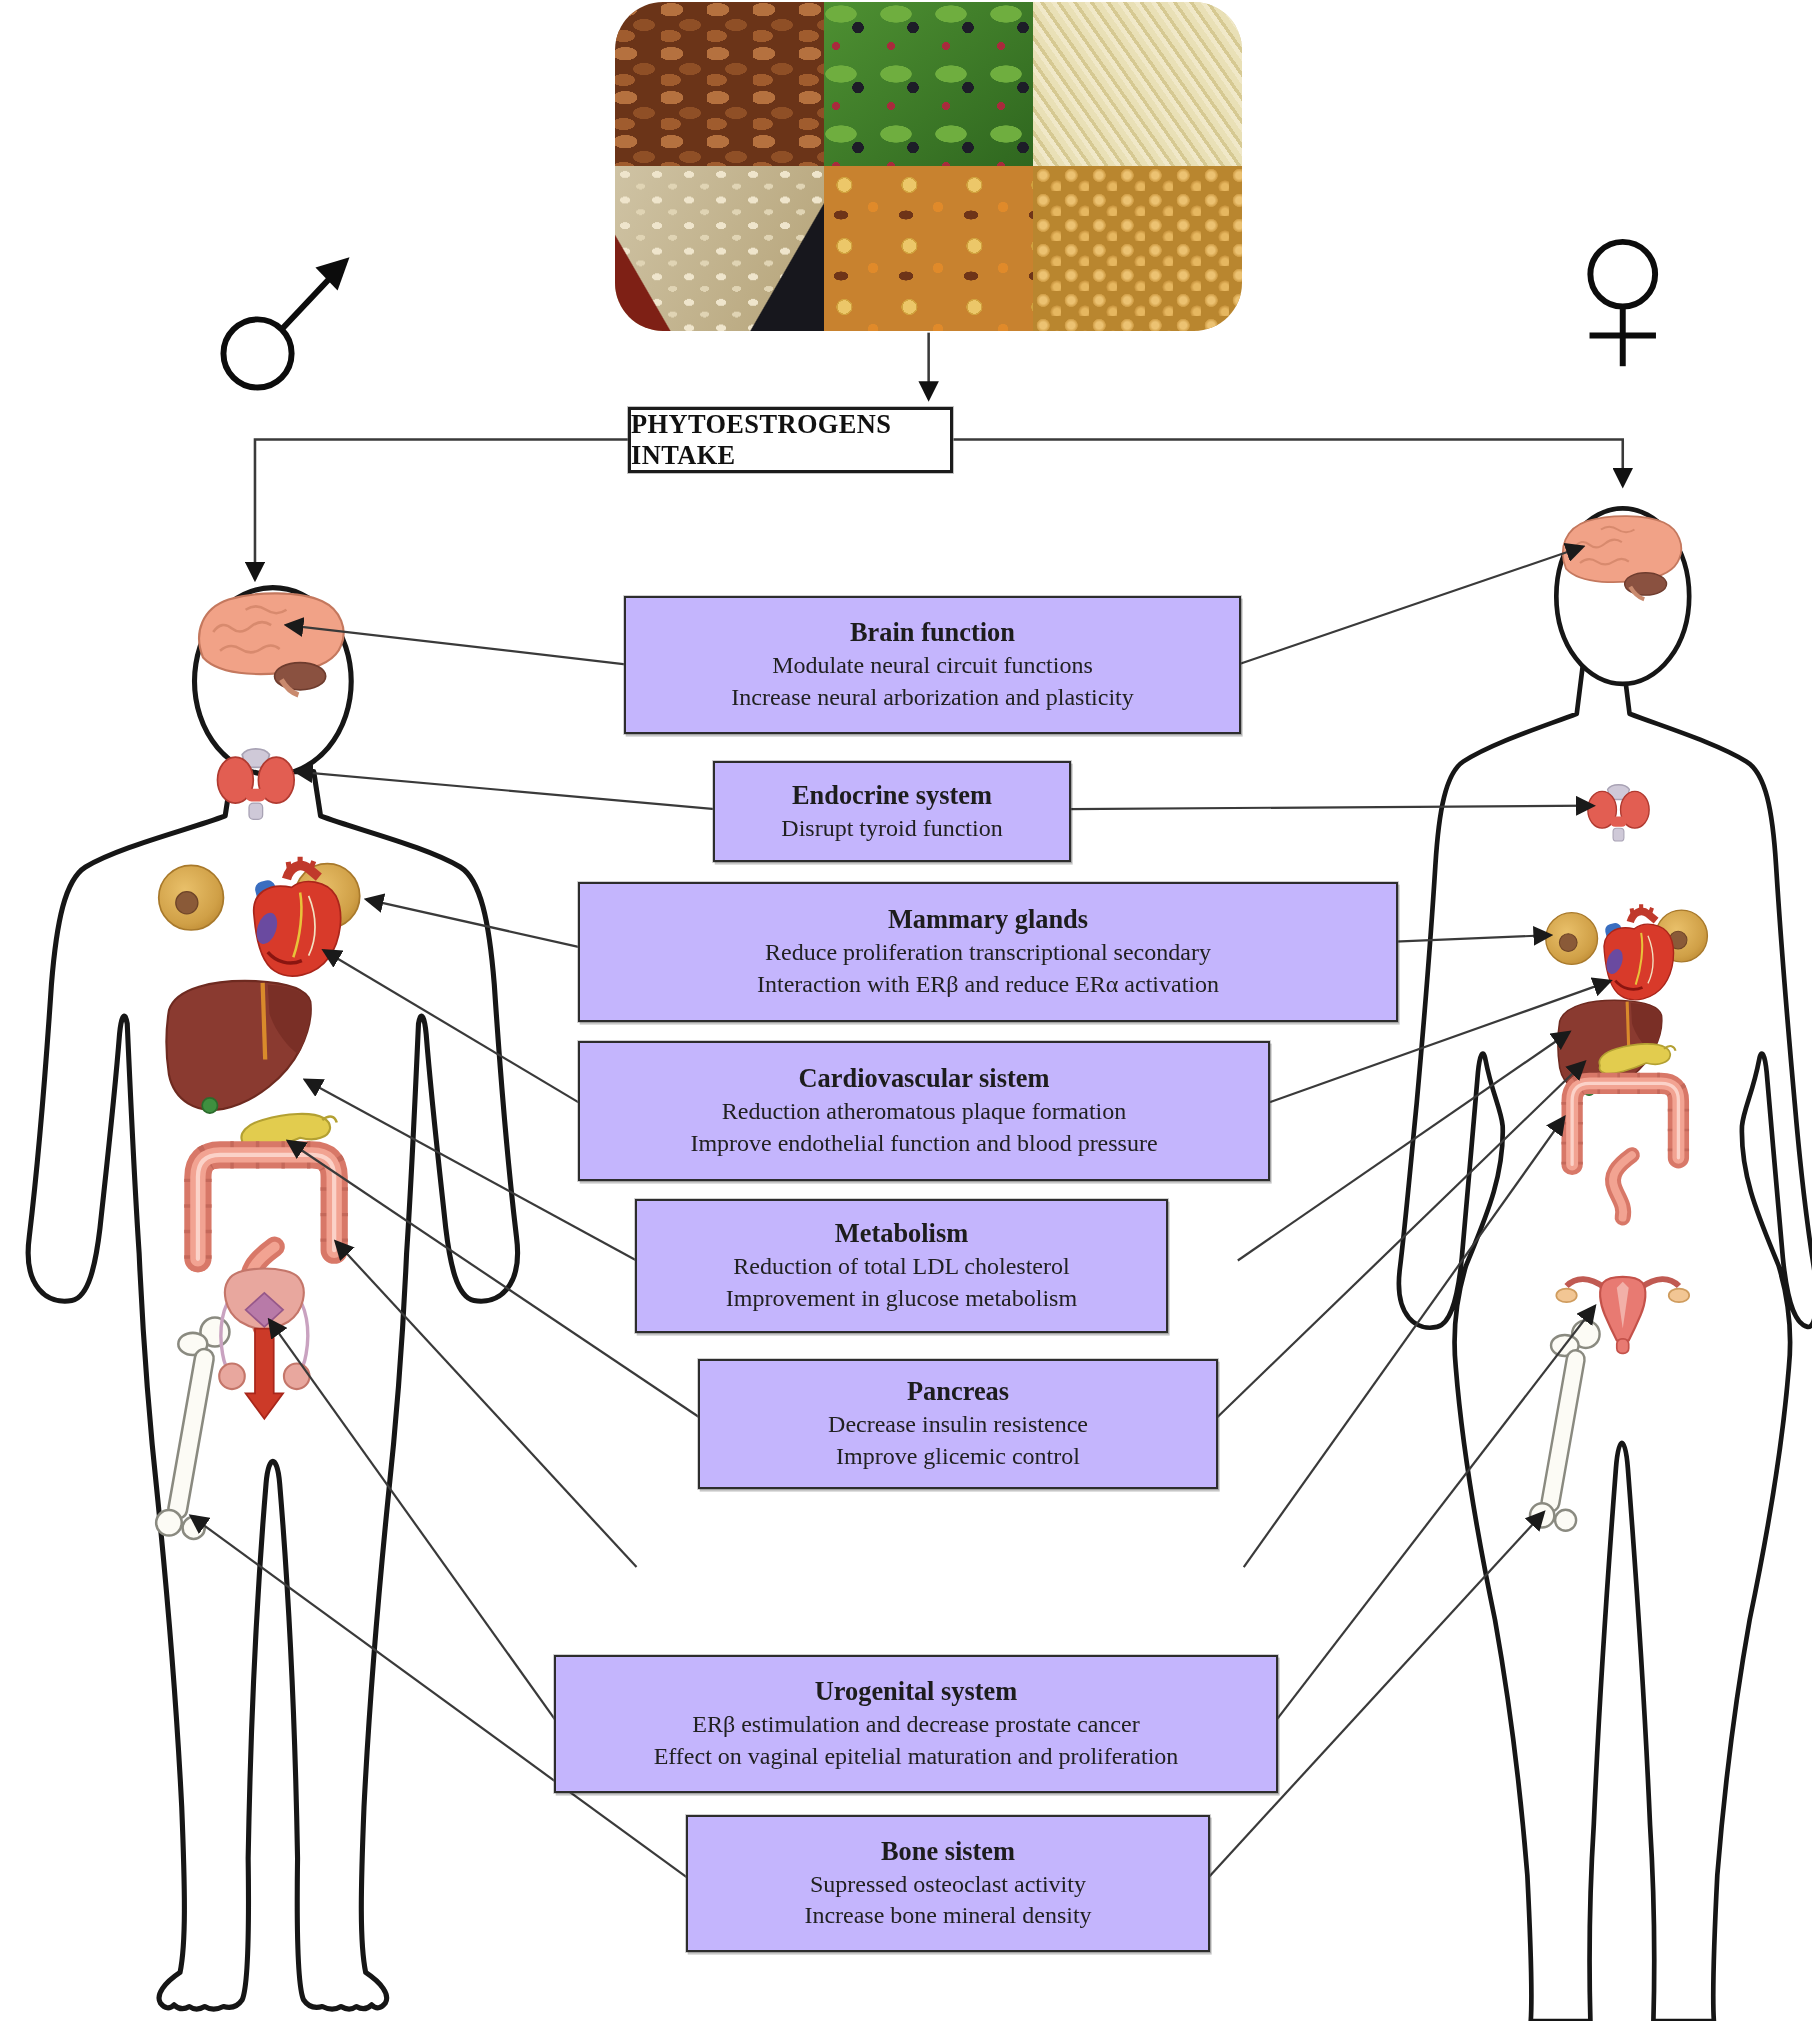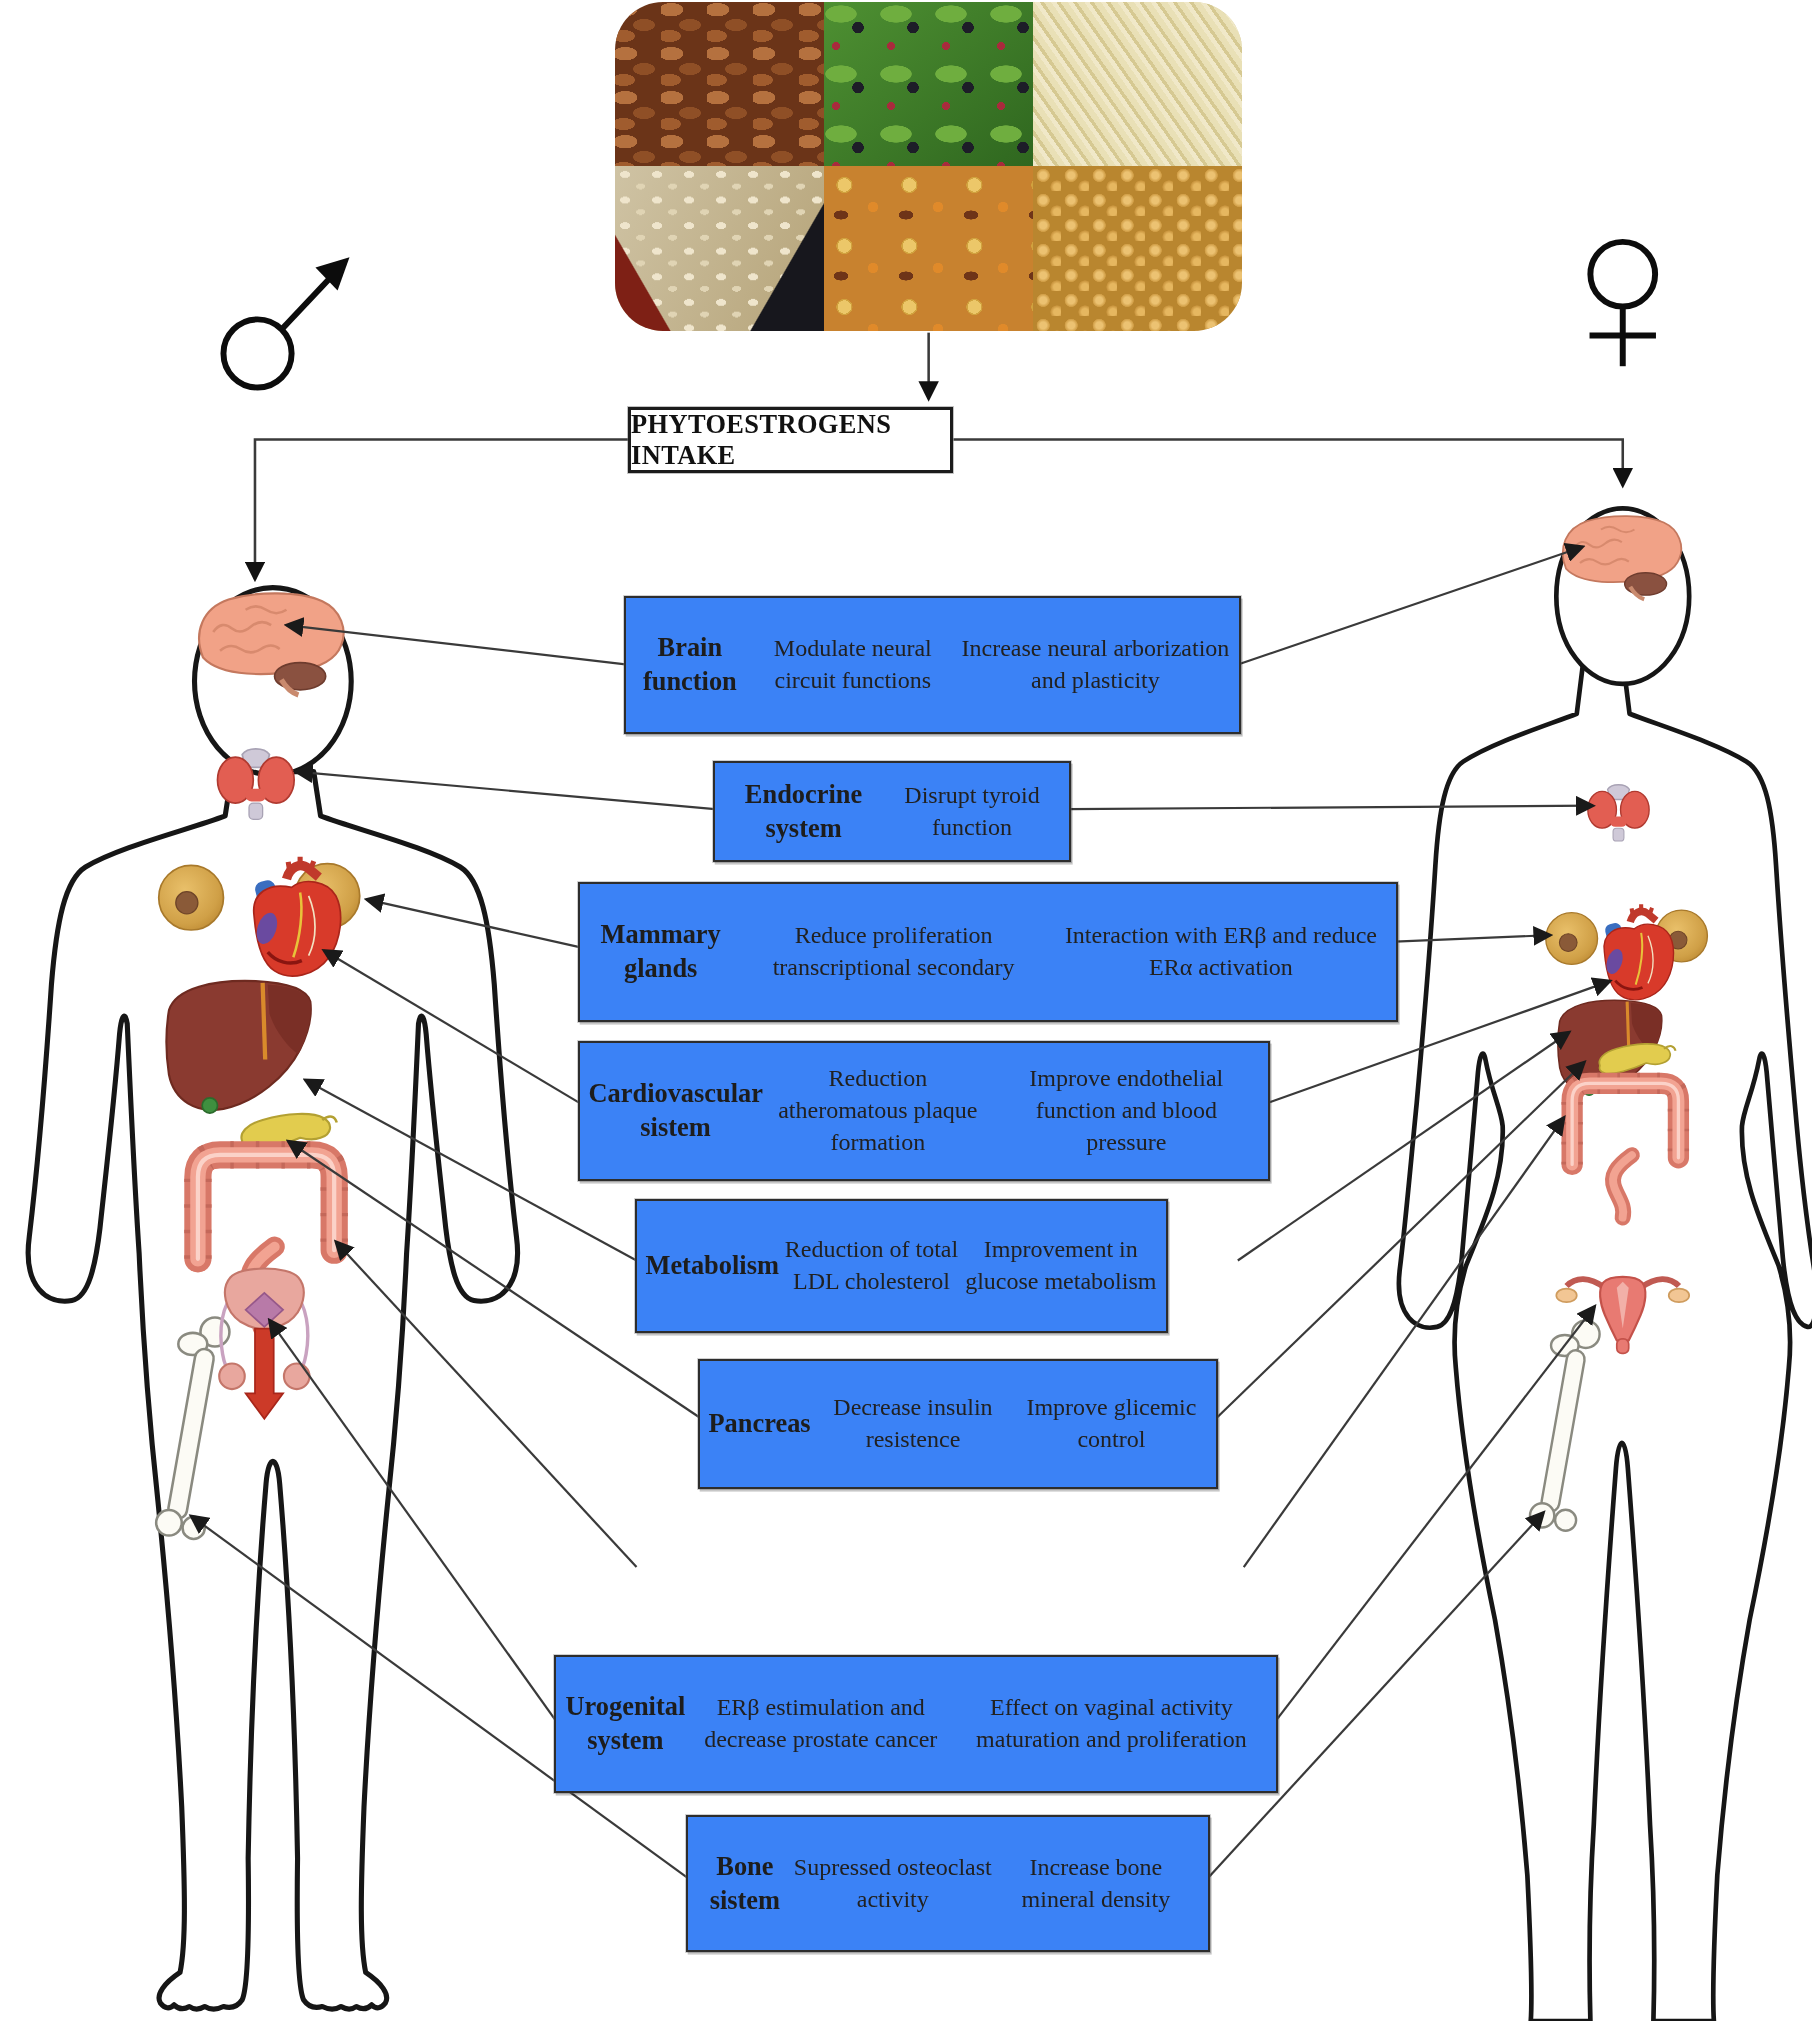--- a/index.html
+++ b/index.html
@@ -56,23 +56,23 @@
   }
   .tile-soy {
     background-image:
       radial-gradient(circle 8.5px at 10.2px 9.4px, #ecc272 40%, #cf9c44 75%, rgba(0,0,0,0) 80%),
       radial-gradient(circle 8.5px at 24px 21px, #e6b760 40%, #c8933c 75%, rgba(0,0,0,0) 80%);
     background-size:28px 25px; background-color:#b9862f;
   }
 
   
   .ebox {
-    position:absolute; z-index:3; background:#3b82f6;
+    position:absolute; z-index:3; background:#c4b5fd;
     border:2.6px solid #2d2d2d; box-shadow:1.7px 2.6px 0 rgba(0,0,0,0.22), 0 0 0 0.9px rgba(140,140,140,0.45);
-    display:flex; flex-direction:row; justify-content:center; align-items:center;
+    display:flex; flex-direction:column; justify-content:center; align-items:center;
     text-align:center; color:#1d1d1d; padding:3.4px 8.5px; box-sizing:border-box;
   }
   .ebox-title { font-weight:bold; font-size:26.4px; line-height:1.28; }
   .ebox-line  { font-size:24px; line-height:1.32; color:#212121; }
   #intake-box {
     position:absolute; left:628px; top:407px; width:325px; height:66px; z-index:3;
     background:#ffffff; border:3.4px solid #1c1c1c; box-shadow:0 0 0 0.9px rgba(120,120,120,0.5);
     display:flex; align-items:center; justify-content:center;
     font-weight:bold; font-size:26.4px; letter-spacing:0.4px; color:#111; box-sizing:border-box;
   }
@@ -334,21 +334,21 @@
   <div class="ebox" style="left:698px;top:1359px;width:520px;height:130px">
     <div class="ebox-title">Pancreas</div>
     <div class="ebox-line">Decrease insulin resistence</div>
     <div class="ebox-line">Improve glicemic control</div>
   </div>
 
 
   <div class="ebox" style="left:554px;top:1655px;width:724px;height:138px">
     <div class="ebox-title">Urogenital system</div>
     <div class="ebox-line">ERβ estimulation and decrease prostate cancer</div>
-    <div class="ebox-line">Effect on vaginal activity maturation and proliferation</div>
+    <div class="ebox-line">Effect on vaginal epitelial maturation and proliferation</div>
   </div>
 
   <div class="ebox" style="left:686px;top:1815px;width:524px;height:137px">
     <div class="ebox-title">Bone sistem</div>
     <div class="ebox-line">Supressed osteoclast activity</div>
     <div class="ebox-line">Increase bone mineral density</div>
   </div>
 
 </div>
 

